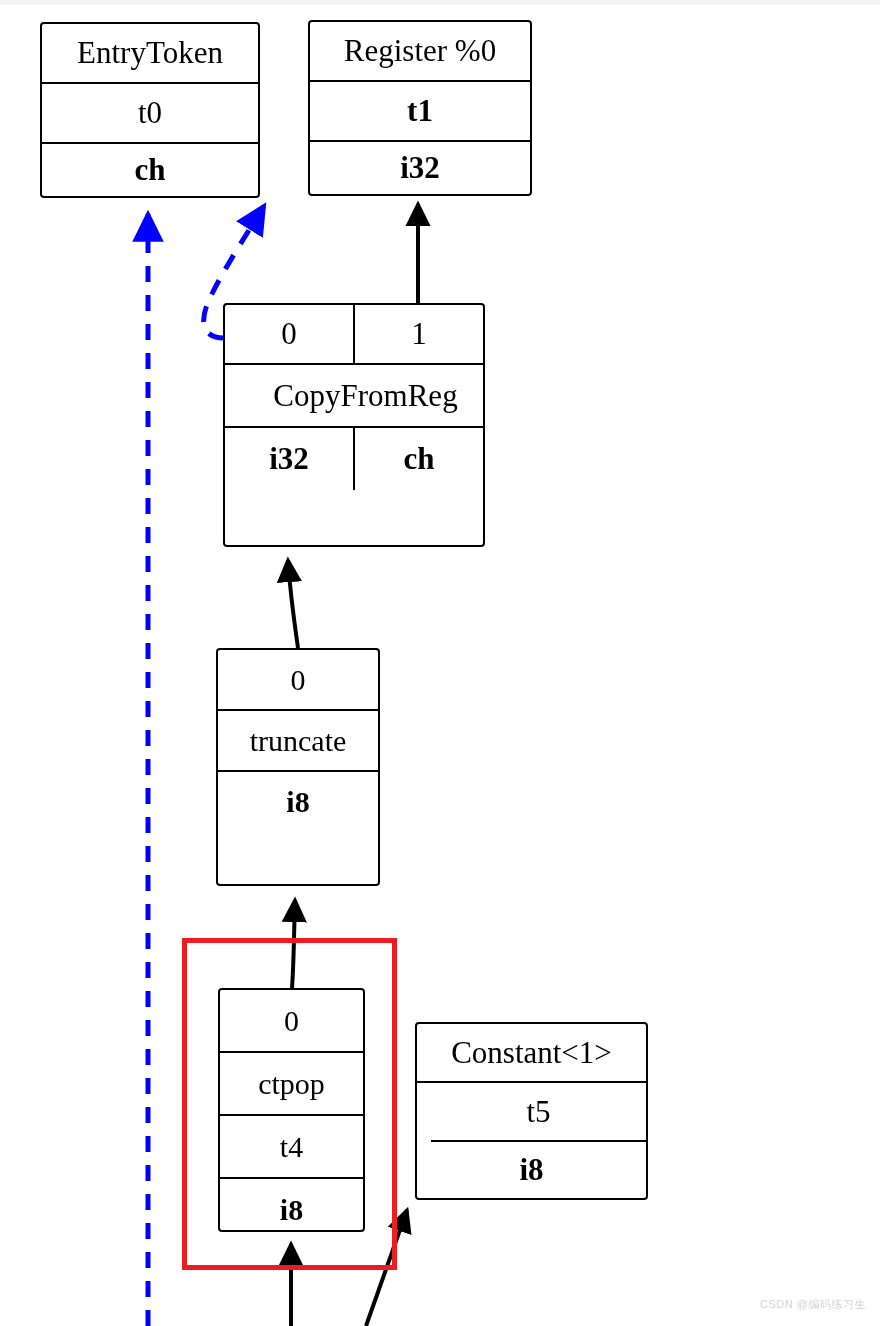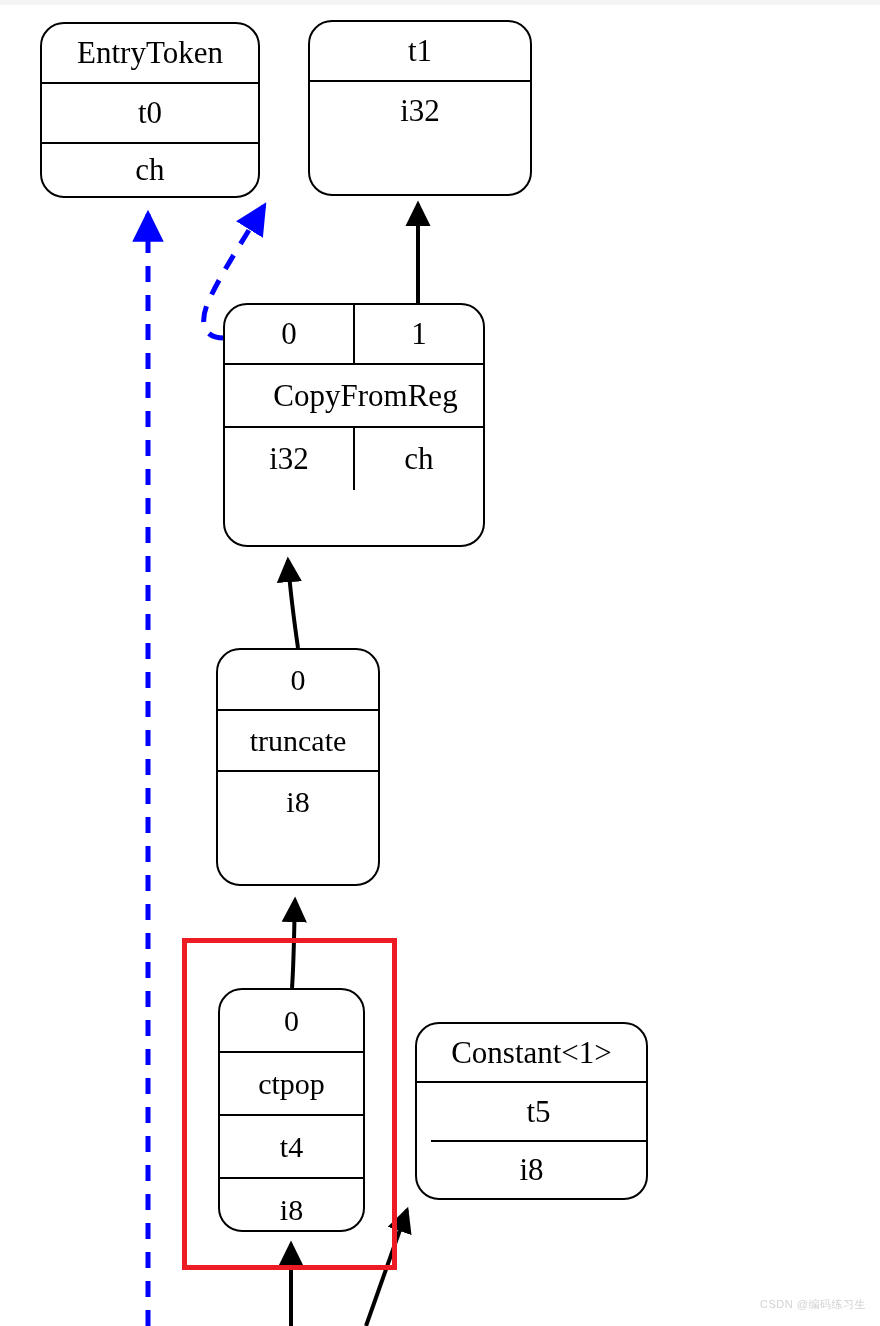--- a/index.html
+++ b/index.html
@@ -11,38 +11,38 @@
     overflow:hidden;
     position:relative;
   }
   #canvas{position:absolute;left:0;top:0;width:880px;height:1326px;}
 
   
   .node{
     position:absolute;
     box-sizing:border-box;
     border:2.4px solid #000;
-    border-radius:24px;
+    border-radius:4px;
     background:#fff;
     display:flex;
     flex-direction:column;
     overflow:hidden;
     z-index:5;
     text-align:right;
   }
   .row{
     display:flex;
     flex:1 1 auto;
     align-items:center;
     justify-content:center;
     border-bottom:2.4px solid #000;
     min-height:0;
     white-space:nowrap;
   }
-  .row:last-child{border-bottom:none;}
+  .row:last-child{border-bottom:none;font-weight:bold;}
   .cell{
     flex:1 1 0;
     display:flex;
     align-items:center;
     justify-content:center;
     height:100%;
     border-right:2.4px solid #000;
     white-space:nowrap;
   }
   .cell:last-child{border-right:none;}
@@ -51,21 +51,21 @@
   #node-entrytoken{left:40px;  top:22px;   width:220px; height:176px; font-size:31px;}
   #node-register{  left:308px; top:20px;   width:224px; height:176px; font-size:31px;}
   #node-copyfromreg{left:223px;top:303px;  width:262px; height:244px; font-size:31px;}
   #node-truncate{  left:216px; top:648px;  width:164px; height:238px; font-size:30px;}
   #node-ctpop{     left:218px; top:988px;  width:147px; height:244px; font-size:30px;}
   #node-constant{  left:415px; top:1022px; width:233px; height:178px; font-size:31px;}
 
   #node-entrytoken .row:nth-child(1){flex:0 0 58px;}
   #node-entrytoken .row:nth-child(2){flex:0 0 58px;}
   #node-register .row:nth-child(1){flex:0 0 58px;}
-  #node-register .row:nth-child(2){flex:0 0 58px;}
+  #node-register .row:nth-child(2){flex:0 0 58px;font-weight:bold;}
   #node-constant .row:nth-child(1){flex:0 0 57px;}
   #node-constant .row:nth-child(2){flex:0 0 57px;margin-left:14px;}
 
   #node-copyfromreg .row:nth-child(1){flex:0 0 58px;}
   #node-copyfromreg .row:nth-child(2){flex:0 0 61px;padding-left:23px;}
   #node-copyfromreg .row:nth-child(3){flex:0 0 62px;}
 
   #node-truncate .row{flex:0 0 59px;}
   #node-ctpop .row{flex:0 0 61px;}
 
@@ -147,20 +147,23 @@
   <div class="row">
     <div class="cell">t0</div>
   </div>
   <div class="row">
     <div class="cell">ch</div>
   </div>
 </div>
 
 <div class="node" id="node-register">
   <div class="row">
+    <div class="cell">Register %0</div>
+  </div>
+  <div class="row">
     <div class="cell">t1</div>
   </div>
   <div class="row">
     <div class="cell">i32</div>
   </div>
 </div>
 
 <div class="node" id="node-copyfromreg">
   <div class="row">
     <div class="cell">0</div>

